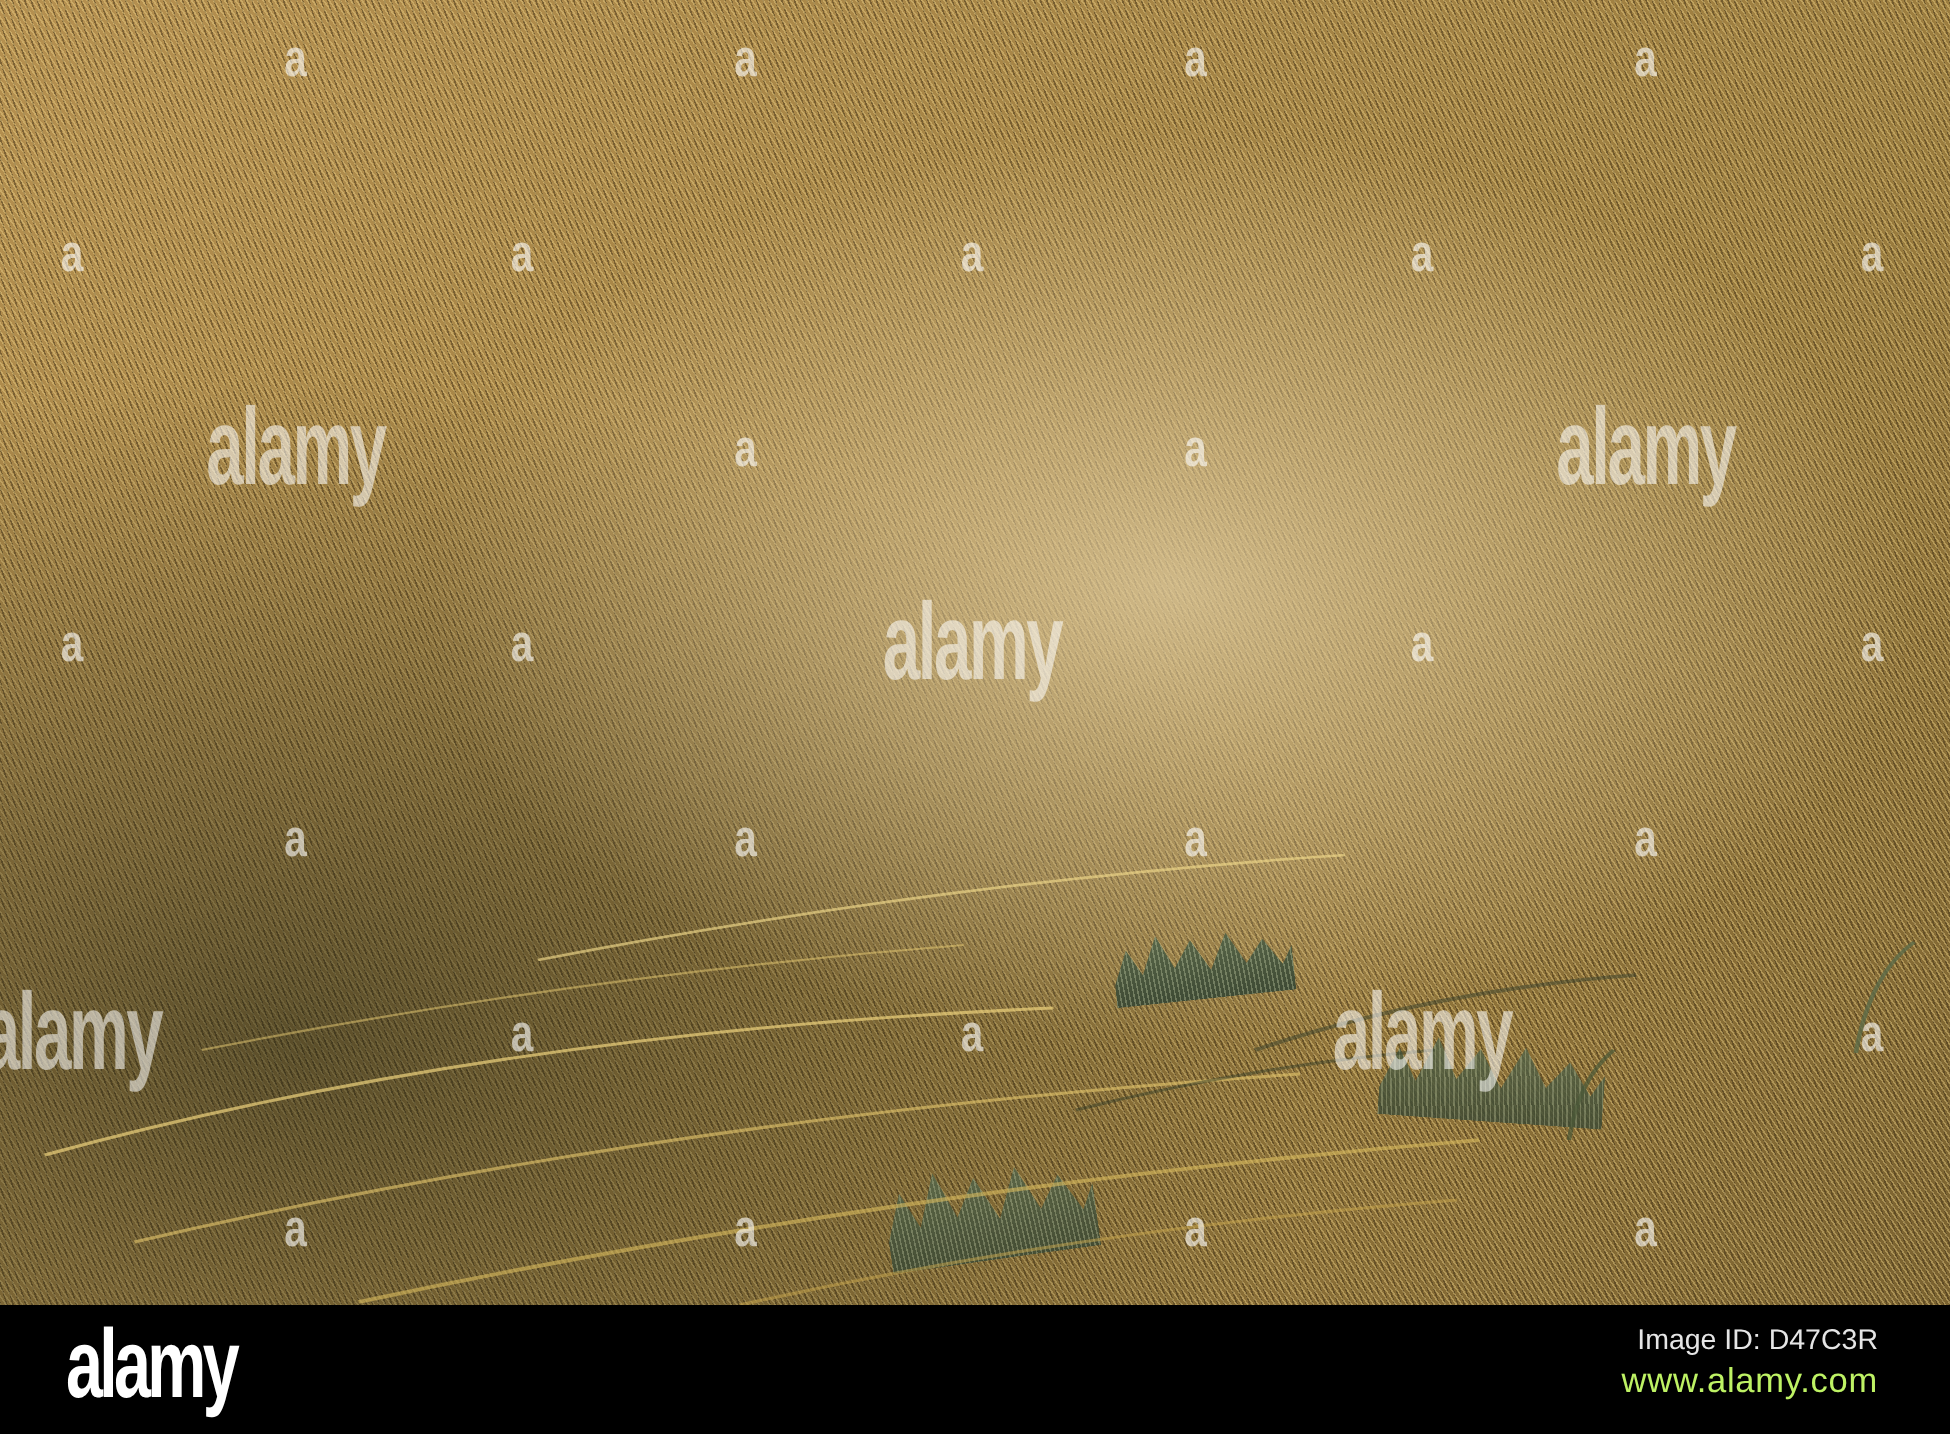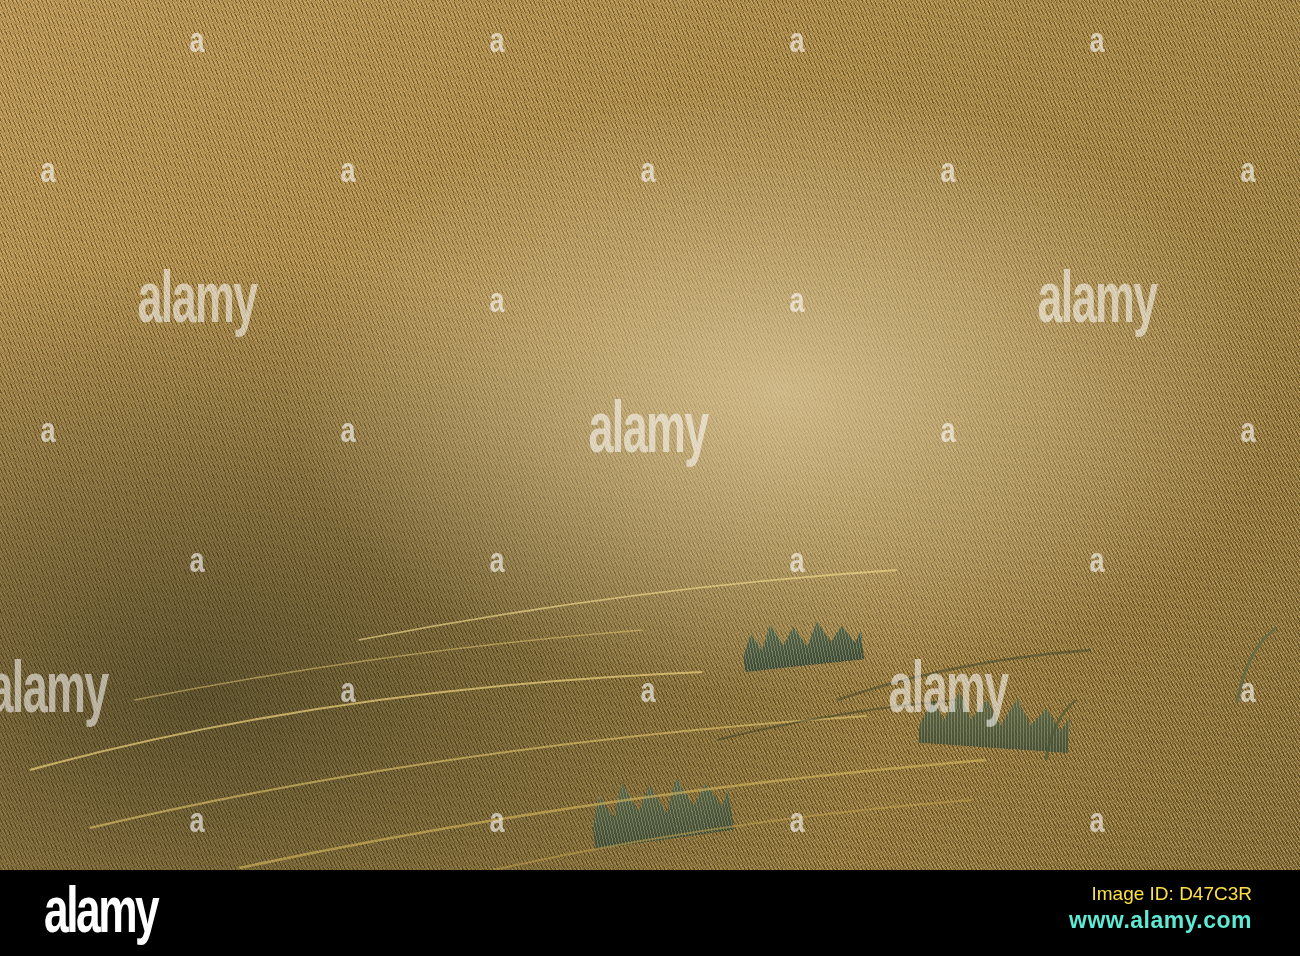--- a/index.html
+++ b/index.html
@@ -74,22 +74,22 @@
   #wm{z-index:9;pointer-events:none;}
   .wm-s{position:absolute;font-weight:bold;font-size:30px;color:rgba(255,255,255,.6);
     transform:translate(-50%,-50%) scale(.9,1.18);line-height:1;}
   .wm-l{position:absolute;font-weight:bold;font-size:56px;letter-spacing:-2px;color:rgba(255,255,255,.55);
     transform:translate(-50%,-54%) scale(.8,1.3);line-height:1;}
   
   #footer{position:absolute;left:0;top:870px;width:1300px;height:86px;background:#000;}
   #logo{position:absolute;left:44px;bottom:14px;color:#fff;font-size:54px;font-weight:bold;
     letter-spacing:-3px;transform:scale(.82,1.2);transform-origin:left bottom;line-height:1;}
   #footer-right{position:absolute;right:48px;top:13px;text-align:right;color:#fff;}
-  #image-id{font-size:19px;color:#fde047;line-height:1.2;}
-  #website{font-size:23px;font-weight:bold;color:#5eead4;line-height:1.25;letter-spacing:.5px;}
+  #image-id{font-size:19px;color:#e5e5e5;line-height:1.2;}
+  #website{font-size:23px;font-weight:normal;color:#bef264;line-height:1.25;letter-spacing:.5px;}
 </style>
 </head>
 <body>
 
 <div id="stage">
   <div id="photo">
 
     <svg width="1300" height="870" viewBox="0 0 1300 870" aria-hidden="true">
       <defs>
         <linearGradient id="sky" x1="0" y1="0" x2="0.12" y2="1">

